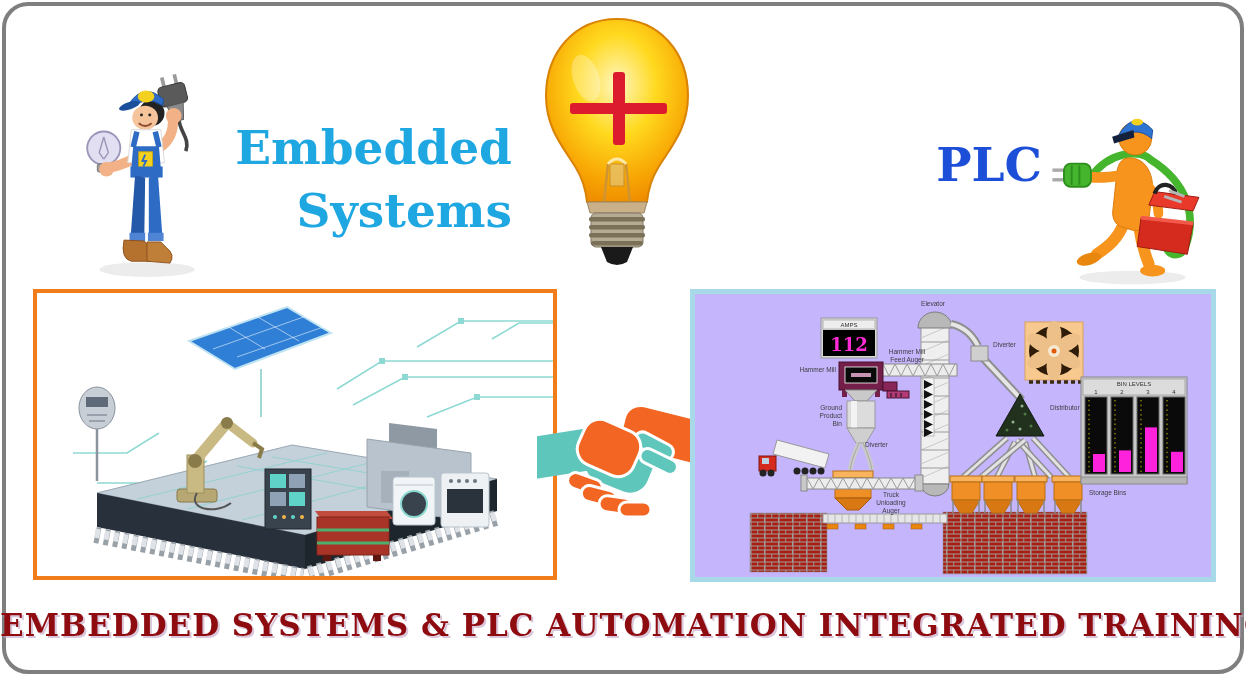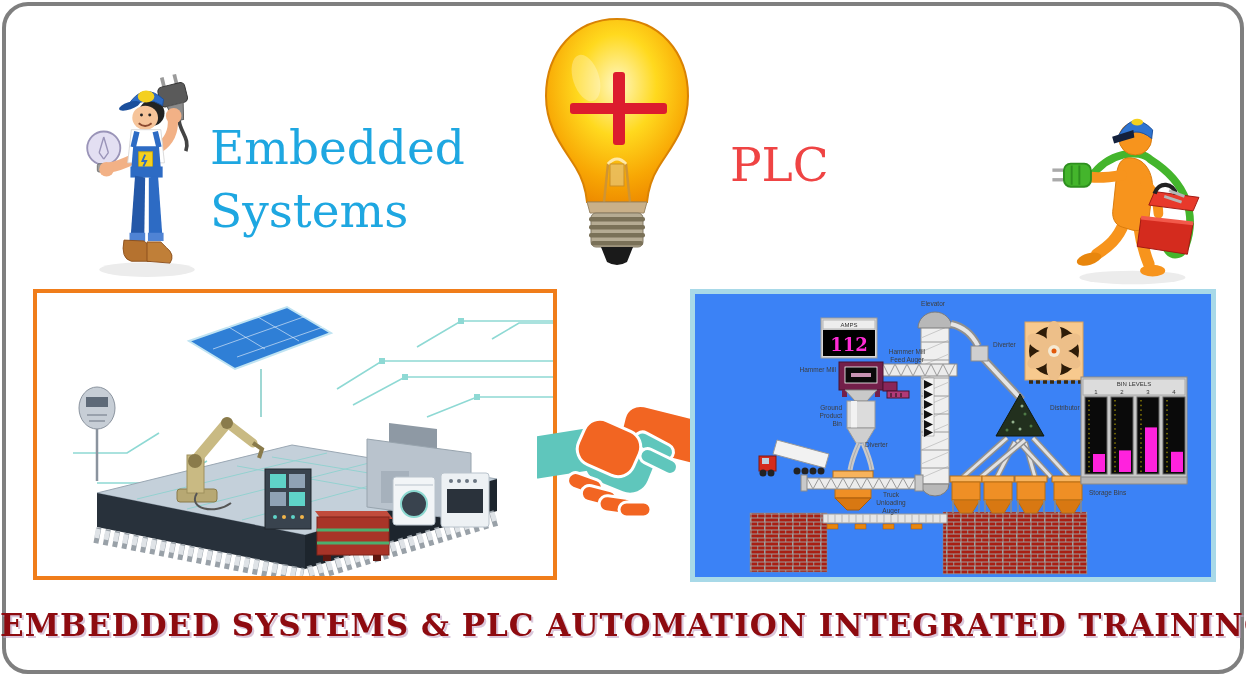--- a/index.html
+++ b/index.html
@@ -1,26 +1,26 @@
 <!DOCTYPE html>
 <html><head>
 <meta charset="utf-8">
 <style>
   html,body{margin:0;padding:0;background:#fff}
   .stage{position:relative;width:1246px;height:676px;background:#fff;overflow:hidden;
          font-family:"Liberation Sans",sans-serif}
   .abs{position:absolute}
   .frame{position:absolute;inset:2px;border:4px solid #7f7f7f;border-radius:26px;pointer-events:none}
-  .title{font-family:"DejaVu Serif",serif;font-weight:normal;text-align:left;white-space:nowrap}
+  .title{font-family:"DejaVu Serif",serif;font-weight:bold;text-align:right;white-space:nowrap}
   .t-embedded{left:210px;top:116px;width:302px;font-size:47px;line-height:63px;color:#1ea7e1}
-  .t-plc{left:730px;top:134px;width:312px;font-size:47px;line-height:61px;color:#ef4444}
+  .t-plc{left:730px;top:134px;width:312px;font-size:47px;line-height:61px;color:#1d4ed8}
   .box-left{left:33px;top:289px;width:524px;height:291px;border:4px solid #f07d1a;
             box-sizing:border-box;background:#fff}
   .box-right{left:690px;top:289px;width:526px;height:293px;border:5px solid #a8d9e8;
-             box-sizing:border-box;background:#3b82f6}
+             box-sizing:border-box;background:#c4b5fd}
   .box-left svg,.box-right svg{display:block;width:100%;height:100%}
   .footer{left:0;top:607px;width:1246px;text-align:center;font-family:"DejaVu Serif",serif;
           font-weight:bold;font-size:31px;letter-spacing:1px;color:#8e0b10;white-space:nowrap;
           text-shadow:2px 2px 0 rgba(193,160,193,.6)}
   text{font-family:"Liberation Sans",sans-serif}
   .lbl{font-size:6.5px;fill:#3d3d3d}
   .lbl-c{text-anchor:middle}
   .lbl-e{text-anchor:end}
 </style>
 </head>

